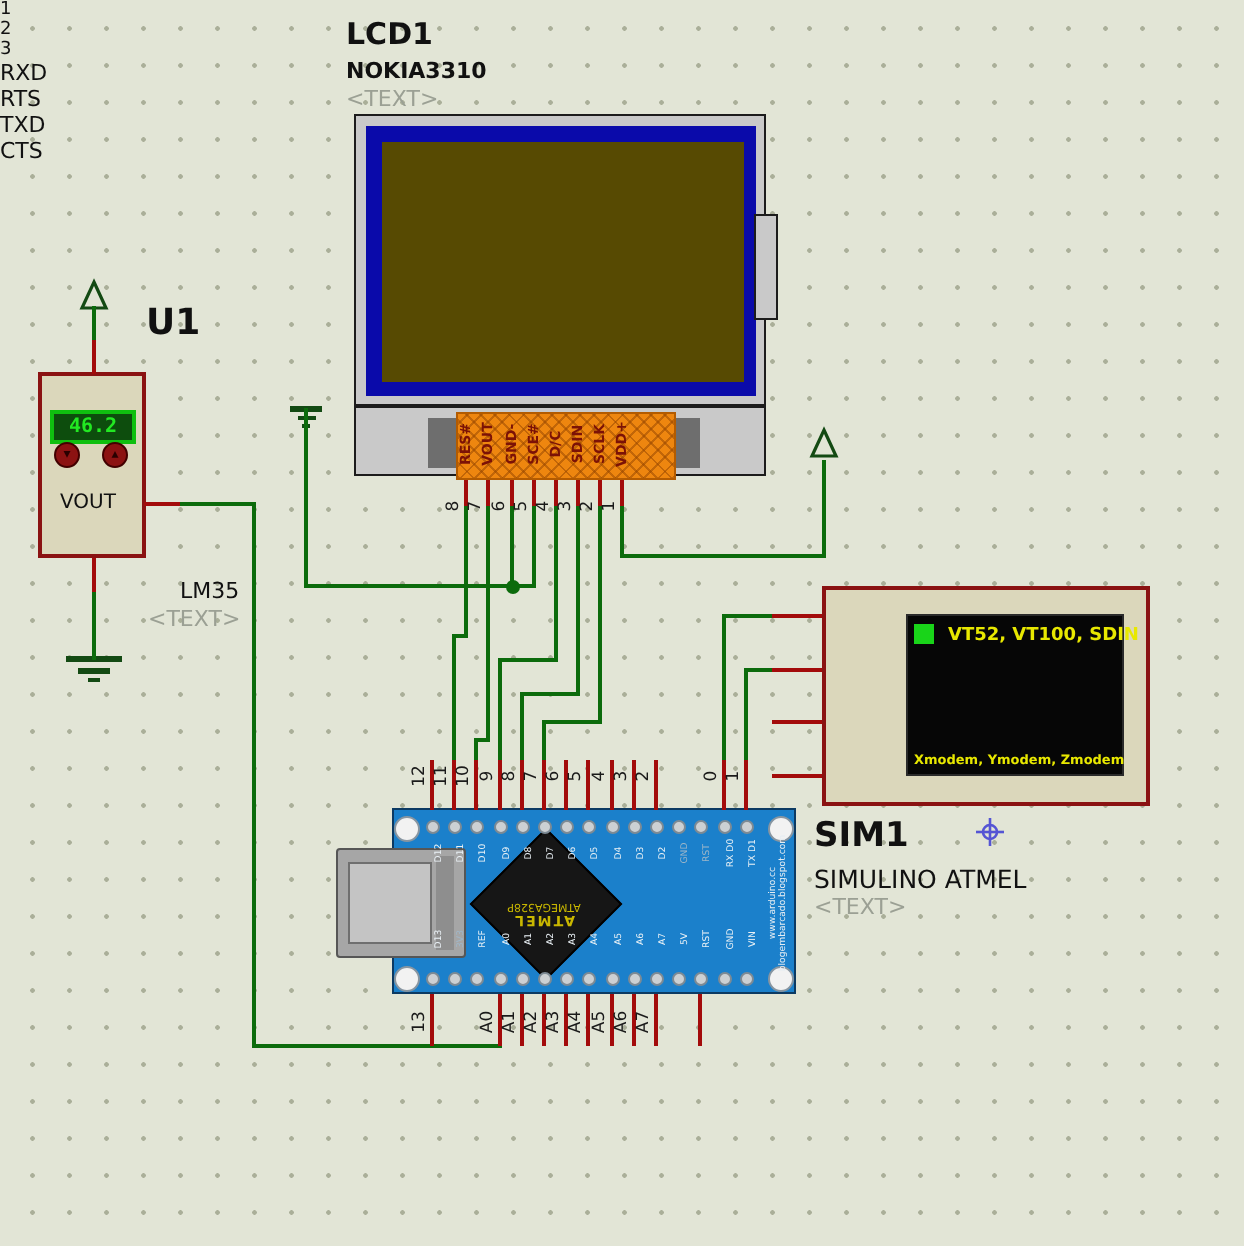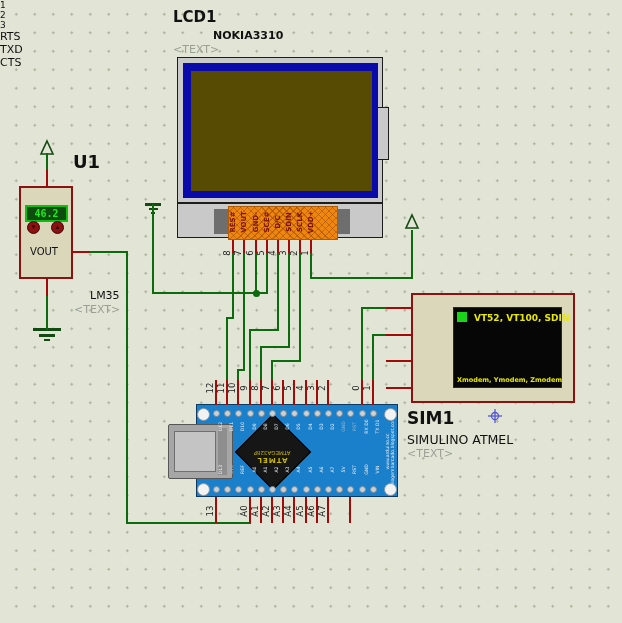--- a/index.html
+++ b/index.html
@@ -34,21 +34,21 @@
              background:#ccd0d3; border:1px solid #7d8a94; box-sizing:border-box;}
   .gbar{position:absolute; background:#134a13;}
   svg{position:absolute; overflow:visible;}
 </style>
 </head>
 <body>
 
 <div id="stage">
 
   <div class="abs ref" style="left:173px;top:8px;font-size:15px;">LCD1</div>
-  <div class="abs" style="left:173px;top:29px;font-size:11px;font-weight:600;margin-left:40px;">NOKIA3310</div>
+  <div class="abs" style="left:173px;top:29px;font-size:11px;font-weight:600;">NOKIA3310</div>
   <div class="abs gray" style="left:173px;top:43px;font-size:11px;">&lt;TEXT&gt;</div>
 
   <div class="abs" style="left:177px;top:57px;width:206px;height:146px;background:var(--silver);border:1.5px solid #1c1c1c;box-sizing:border-box;"></div>
   <div class="abs" style="left:183px;top:63px;width:195px;height:135px;background:var(--lcdblue);"></div>
   <div class="abs" style="left:191px;top:71px;width:181px;height:120px;background:var(--lcdscreen);"></div>
   <div class="abs" style="left:377px;top:107px;width:12px;height:53px;background:var(--silver);border:1.5px solid #1c1c1c;box-sizing:border-box;"></div>
   <div class="abs" style="left:177px;top:203px;width:206px;height:35px;background:var(--silver);border:1.5px solid #1c1c1c;box-sizing:border-box;"></div>
   <div class="abs" style="left:214px;top:209px;width:18px;height:25px;background:#6e6e6e;"></div>
   <div class="abs" style="left:332px;top:209px;width:18px;height:25px;background:#6e6e6e;"></div>
   <div class="abs" style="left:228px;top:206px;width:110px;height:34px;background:var(--orange);
@@ -298,16 +298,17 @@
     <div class="tinypin" style="left:341px;top:423px;color:#9fb6c8;">RST</div>
     <div class="tinypin" style="left:341px;top:466px;">RST</div>
     <div class="pincircle" style="left:358.5px;top:410px;"></div>
     <div class="pincircle" style="left:358.5px;top:486px;"></div>
     <div class="tinypin" style="left:353px;top:423px;">RX D0</div>
     <div class="tinypin" style="left:353px;top:466px;">GND</div>
     <div class="pincircle" style="left:369.5px;top:410px;"></div>
     <div class="pincircle" style="left:369.5px;top:486px;"></div>
     <div class="tinypin" style="left:364px;top:423px;">TX D1</div>
     <div class="tinypin" style="left:364px;top:466px;">VIN</div>
+    <div style="left:417px;top:301px;font-size:11px;">RXD</div>
     <div style="left:417px;top:354px;font-size:11px;">RTS</div>
     <div style="left:417px;top:328px;font-size:11px;">TXD</div>
     <div style="left:417px;top:381px;font-size:11px;">CTS</div>
   </div>
 
 </body></html>

